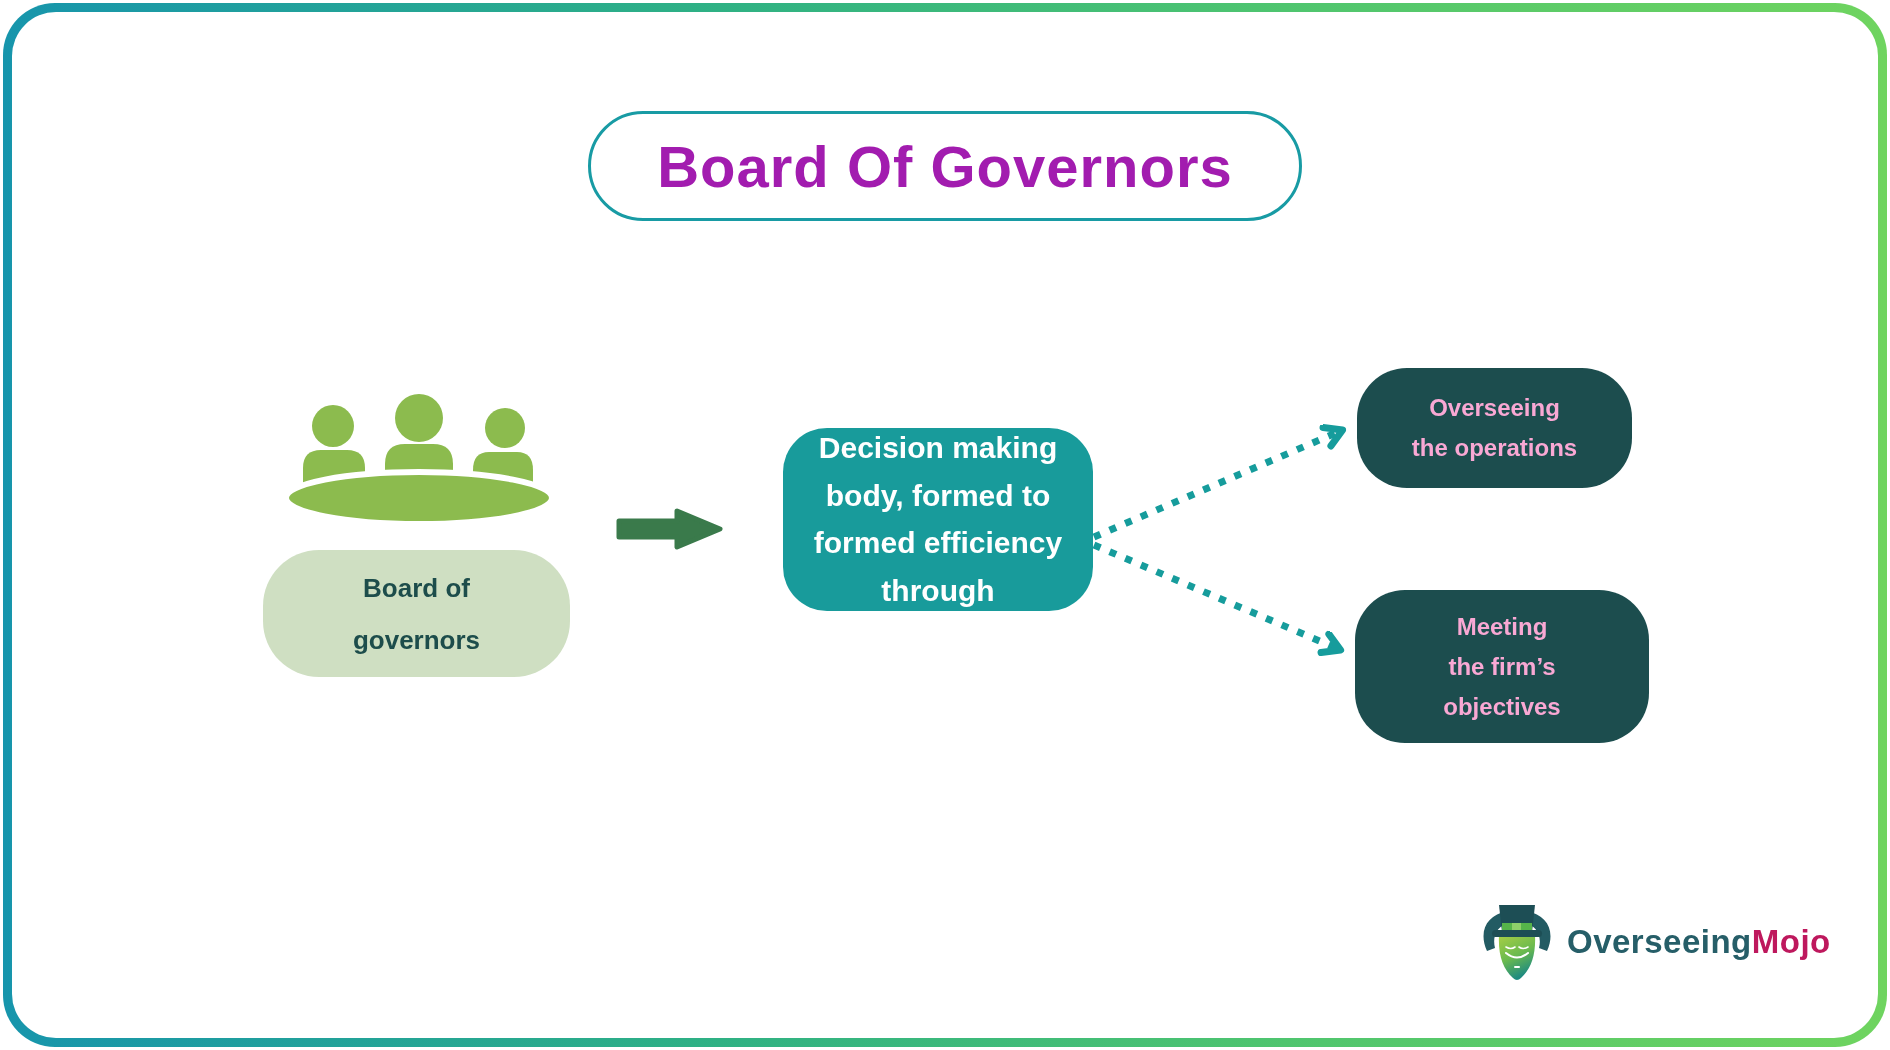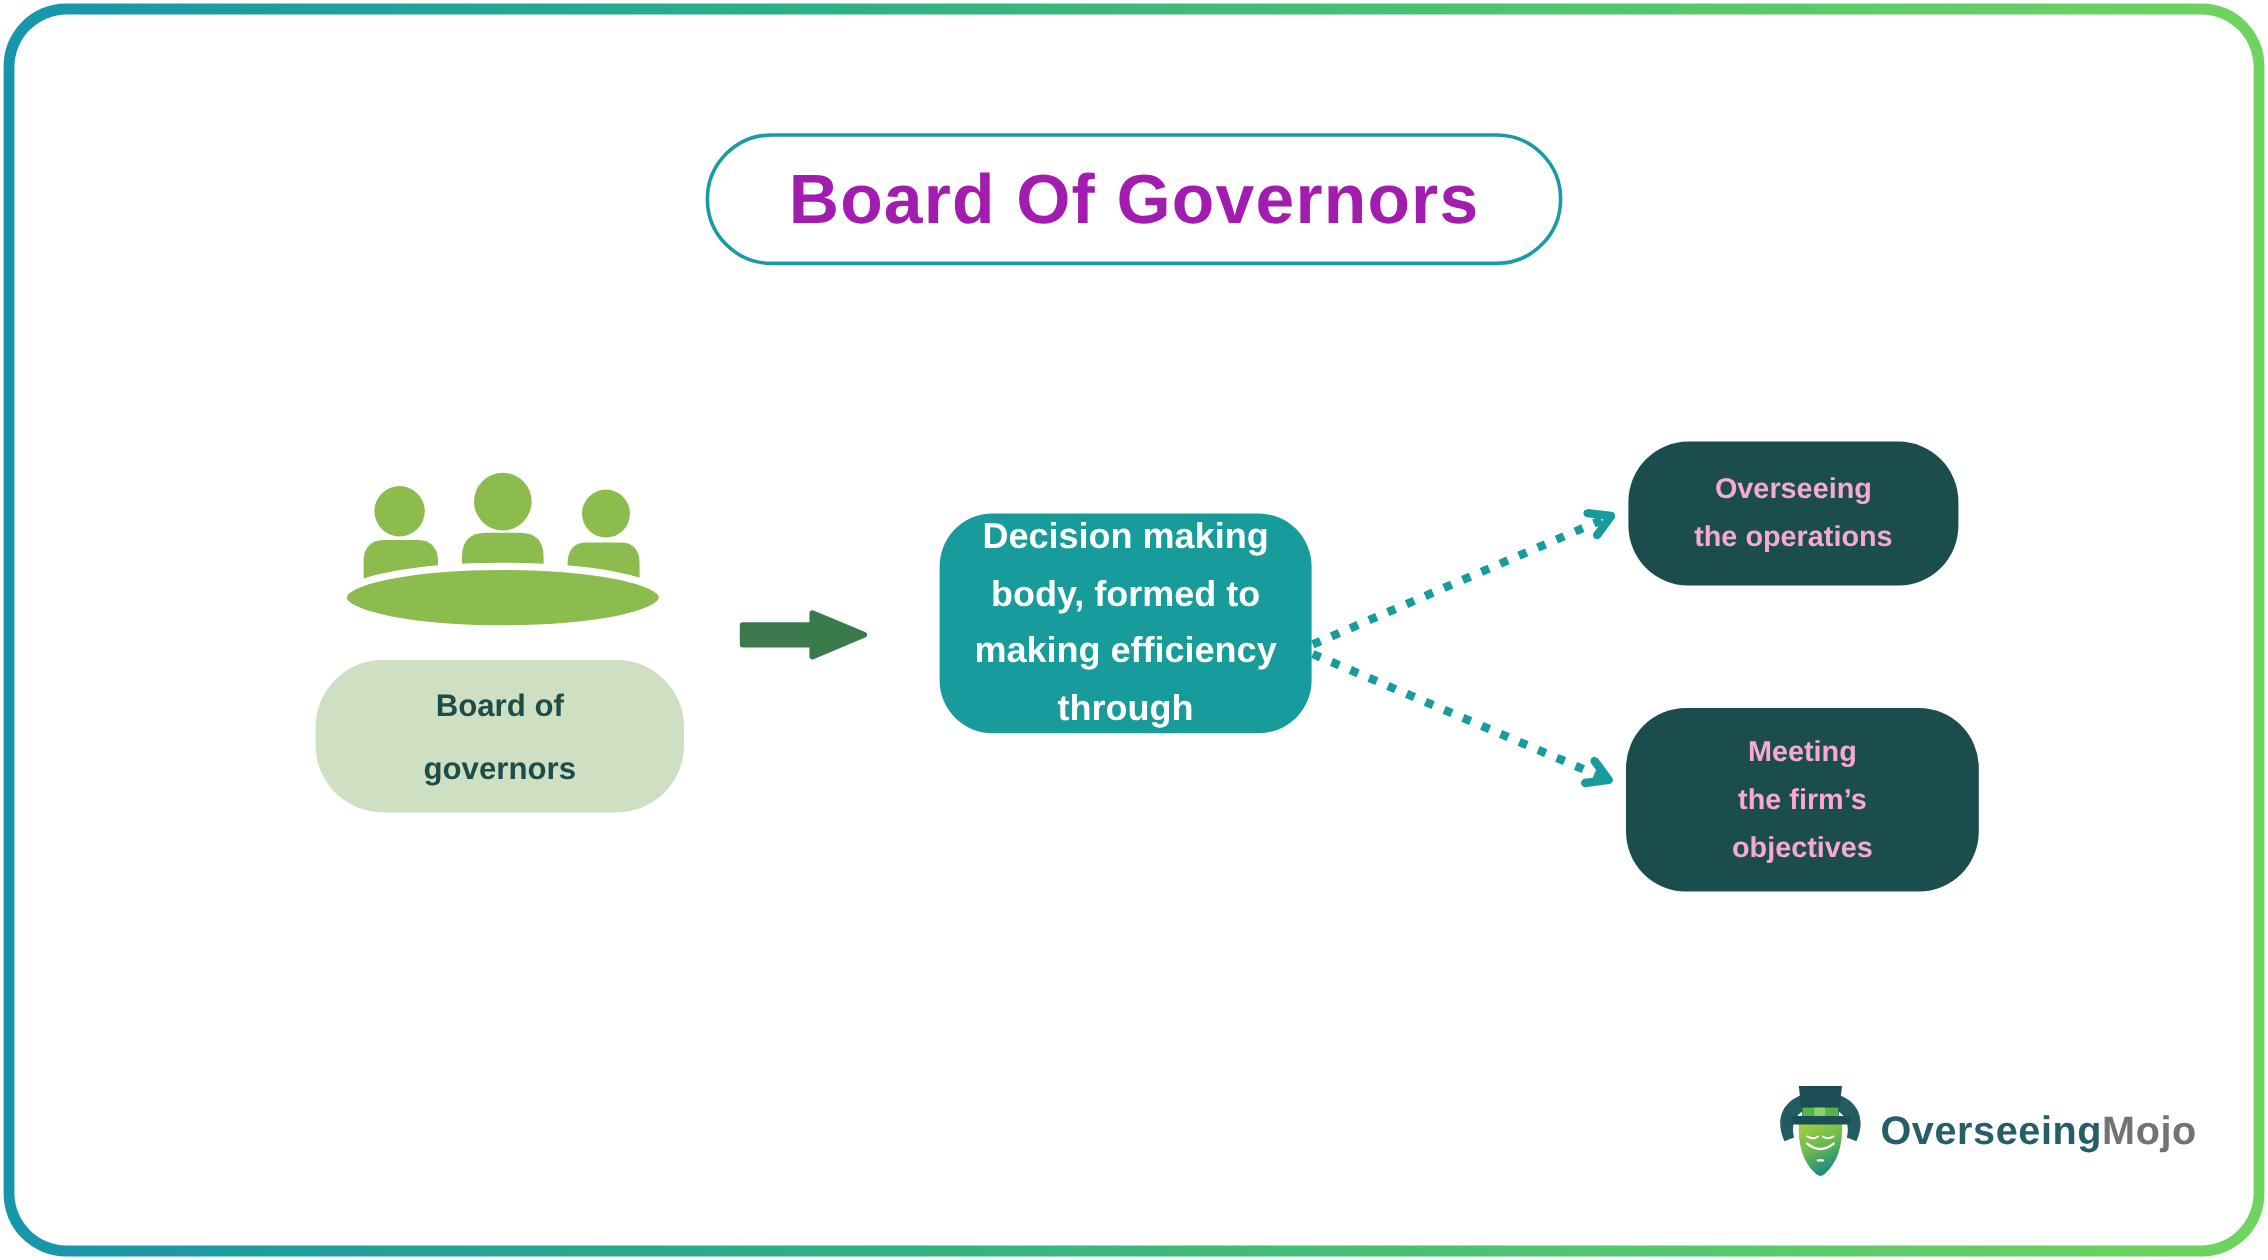--- a/index.html
+++ b/index.html
@@ -39,21 +39,21 @@
   .dark-box { position: absolute; background: #1C4D4E; border-radius: 50px;
               display: flex; flex-direction: column; align-items: center; justify-content: center; }
   .dark-box.top { left: 1357px; top: 368px; width: 275px; height: 120px; }
   .dark-box.bottom { left: 1355px; top: 590px; width: 294px; height: 153px; }
   .dark-box span { color: #f9a8d4; font-weight: 700; font-size: 24px; line-height: 40px; }
 
   
   .logo { position: absolute; left: 1479px; top: 901px; display: flex; align-items: center; gap: 12px; }
   .logo-text { font-size: 33px; font-weight: 700; letter-spacing: 0.5px; white-space: nowrap; }
   .brand-dark { color: #265E68; }
-  .brand-accent { color: #737373; }
+  .brand-accent { color: #be185d; }
 </style>
 </head>
 <body>
 
 <div class="canvas">
 
   <div class="frame">
     <div class="frame-inner"></div>
   </div>
 
@@ -78,21 +78,21 @@
     <span>governors</span>
   </div>
 
   <svg class="arrow-svg" width="110" height="46" viewBox="0 0 110 46">
     <path d="M4,15 L62,15 L62,5 L105,23 L62,41 L62,31 L4,31 Z" fill="#3A7A4B" stroke="#3A7A4B" stroke-width="5" stroke-linejoin="round"></path>
   </svg>
 
   <div class="teal-box">
     <span>Decision making</span>
     <span>body, formed to</span>
-    <span>making efficiency</span>
+    <span>formed efficiency</span>
     <span>through</span>
   </div>
 
   <svg class="connector-svg" width="290" height="275" viewBox="0 0 290 275">
     <defs>
       <marker id="tealhead" markerUnits="userSpaceOnUse" markerWidth="28" markerHeight="28" refX="16" refY="13" orient="auto">
         <path d="M4,3 L21,13 L4,23" fill="none" stroke="#169C9C" stroke-width="7" stroke-linecap="round" stroke-linejoin="round"></path>
       </marker>
     </defs>
     <line x1="14" y1="139" x2="258" y2="34" stroke="#169C9C" stroke-width="7" stroke-dasharray="7 10" marker-end="url(#tealhead)"></line>

